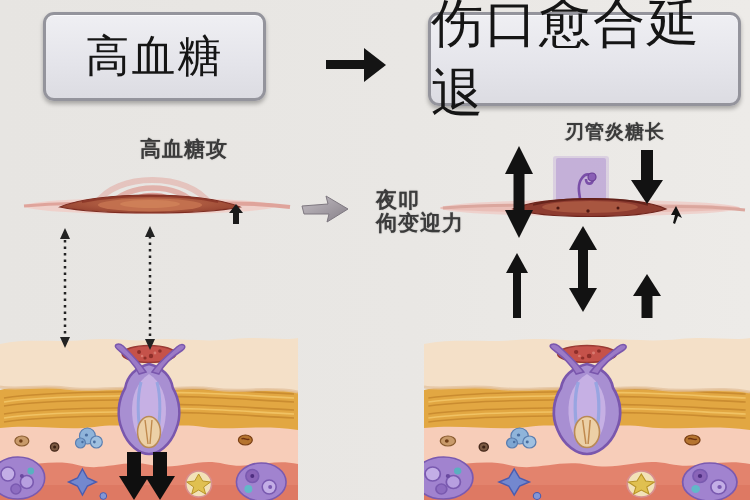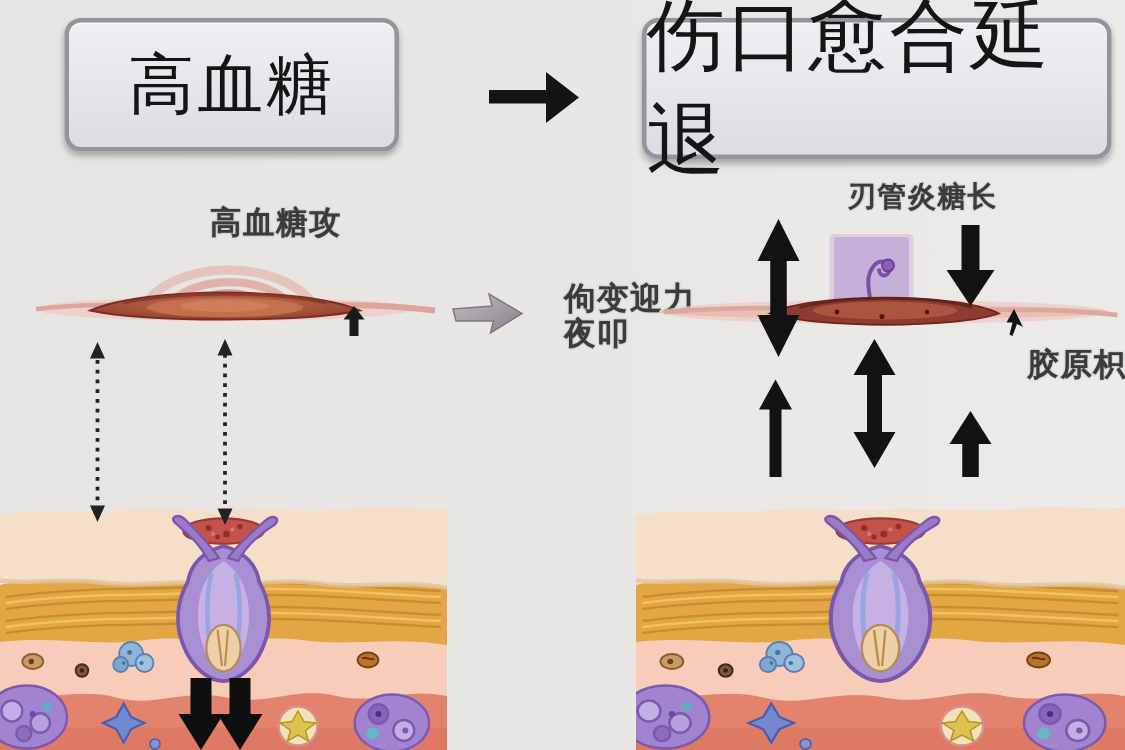--- a/index.html
+++ b/index.html
@@ -155,22 +155,22 @@
     <polygon points="8,0 15,9 11,9 11,20 5,20 5,9 1,9" fill="#1a1a1a"></polygon>
   </svg>
 
   <div class="label lbl-21" style="left:237px;top:222px">
   </div>
 
   <svg class="abs" style="left:300px;top:192px" width="52" height="34">
     <polygon points="2,14 28,12 26,4 48,17 27,30 29,22 4,22" fill="url(#ggrad)" stroke="#7e7880" stroke-width="1"></polygon>
   </svg>
   <div class="label lbl-21" style="left:388px;top:188px">
+    <div>夜叩</div>
     <div>佝变迎力</div>
-    <div>夜叩</div>
   </div>
 
   <div class="label lbl-19" style="left:583px;top:120px">刃管炎糖长</div>
 
   <svg class="abs" style="left:548px;top:152px" width="70" height="62">
     <rect x="5" y="4" width="56" height="50" rx="3" fill="#b79dd3" opacity=".32"></rect>
     <rect x="8" y="6" width="50" height="46" rx="2" fill="#b79dd3" opacity=".62"></rect>
     <path d="M34,58 C32,44 28,34 34,26 C38,20 46,22 45,28 C44,33 38,33 38,27" stroke="#7a4fa8" stroke-width="2.6" fill="none"></path>
     <circle cx="44" cy="25" r="4" fill="#8a5fb5" stroke="#6a3f95" stroke-width="1.2"></circle>
   </svg>
@@ -208,21 +208,20 @@
       <polygon points="136,42 168,42 152,66"></polygon>
 
       <polygon points="152,136 138,158 166,158"></polygon>
       <rect x="146.5" y="156" width="11" height="24"></rect>
 
       <path d="M181,68 L187,80 L183,78 L180,86 L178,85 L180,77 L176,77 Z"></path>
     </g>
   </svg>
 
   <div class="label lbl-21" style="left:686px;top:232px">
-    <div>胶原枳</div>
   </div>
 
   <svg class="abs" style="left:0px;top:330px" width="298" height="170" viewBox="0 0 300 170" preserveAspectRatio="none">
     <use href="#skin-sym" width="300" height="170"></use>
   </svg>
   <svg class="abs" style="left:424px;top:330px" width="326" height="170" viewBox="0 0 300 170" preserveAspectRatio="none">
     <use href="#skin-sym" width="300" height="170"></use>
   </svg>
 
   <svg class="abs" style="left:55px;top:226px" width="105" height="124">

